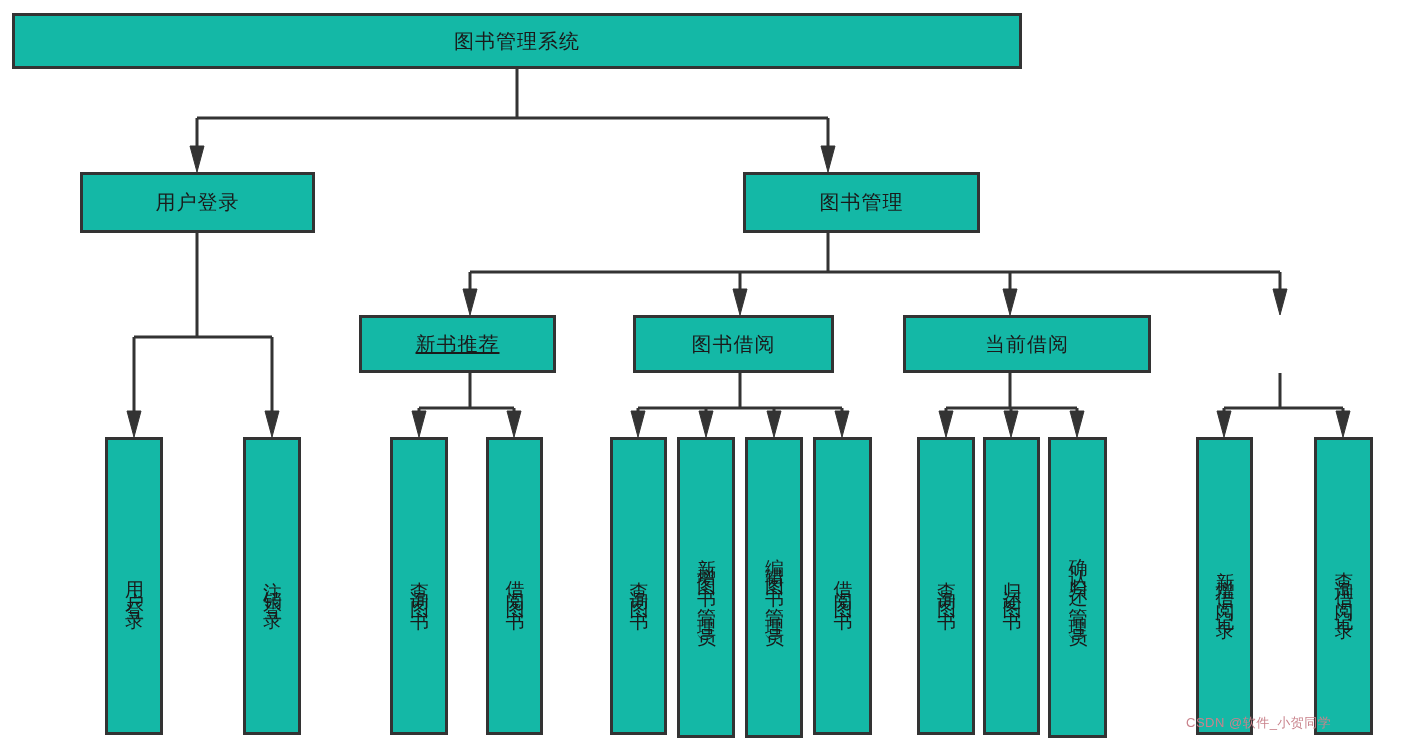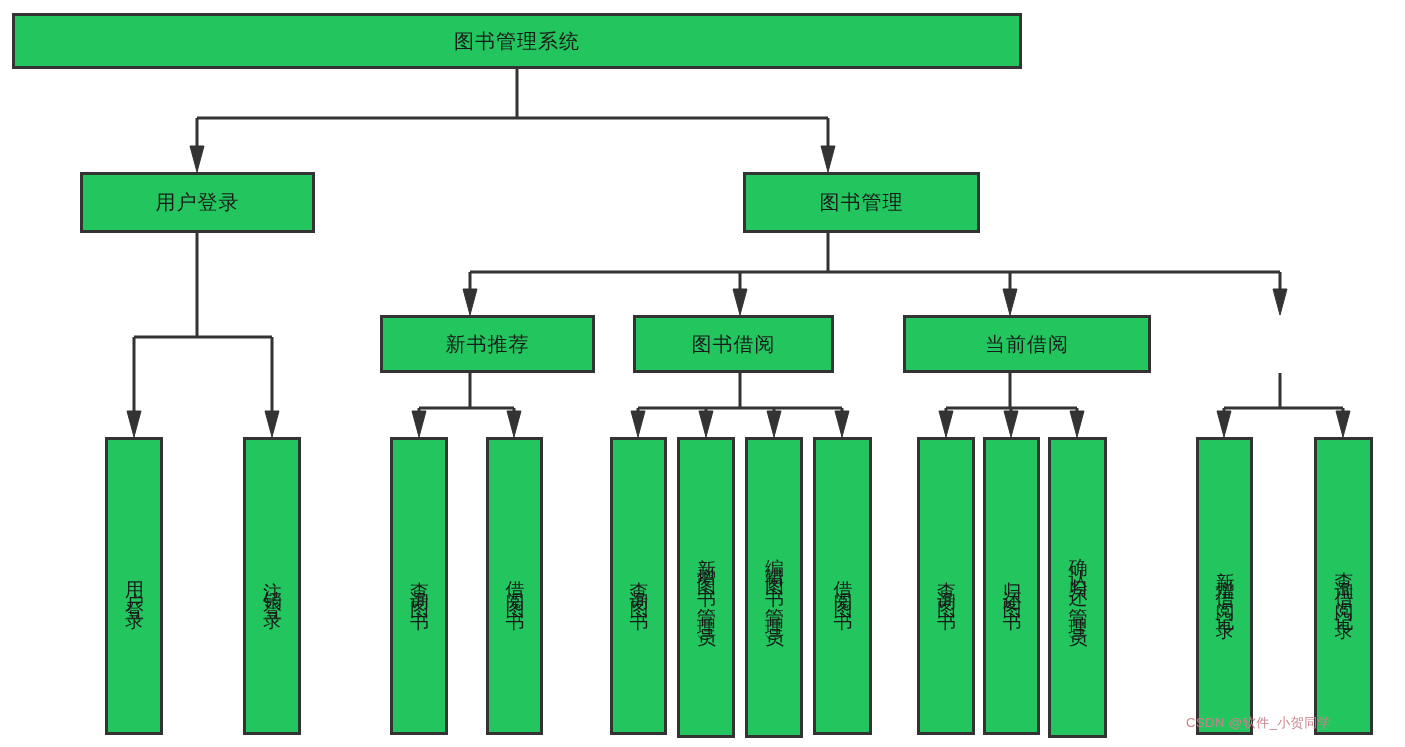--- a/index.html
+++ b/index.html
@@ -19,21 +19,21 @@
   svg.connectors {
     position: absolute;
     left: 0; top: 0;
     width: 1405px; height: 747px;
     z-index: 1;
   }
   .node {
     position: absolute;
     box-sizing: border-box;
     border: 3px solid var(--border);
-    background: #22c55e;
+    background: #14b8a6;
     display: flex;
     align-items: center;
     justify-content: center;
     color: var(--text);
     z-index: 2;
   }
   .hnode {
     font-size: 20px;
     letter-spacing: 1px;
     white-space: nowrap;
@@ -97,21 +97,21 @@
       <path d="M1280 373 V408 M1224 408 H1343 M1224 408 V415 M1343 408 V415" stroke="#333333" stroke-width="3" fill="none"></path>
       <path d="M1217 411 L1231 411 L1224 437 Z M1336 411 L1350 411 L1343 437 Z" fill="#333333" stroke="#333333" stroke-width="1"></path>
     </g>
   </svg>
 
   <div class="node hnode" style="left:12px; top:13px; width:1010px; height:56px;">图书管理系统</div>
 
   <div class="node hnode" style="left:80px; top:172px; width:235px; height:61px;">用户登录</div>
   <div class="node hnode" style="left:710px; top:172px; width:237px; height:61px;margin-left:33px;">图书管理</div>
 
-  <div class="node hnode" style="left:380px; top:315px; width:215px; height:58px;">新书推荐</div>
+  <div class="node hnode" style="left:359px; top:315px; width:197px; height:58px;text-decoration:underline;">新书推荐</div>
   <div class="node hnode" style="left:633px; top:315px; width:201px; height:58px;">图书借阅</div>
   <div class="node hnode" style="left:903px; top:315px; width:248px; height:58px;">当前借阅</div>
 
   <div class="node vnode" style="left:105px; top:437px; width:58px; height:298px;">用户登录</div>
   <div class="node vnode" style="left:243px; top:437px; width:58px; height:298px;">注销登录</div>
 
   <div class="node vnode" style="left:390px; top:437px; width:58px; height:298px;">查询图书</div>
   <div class="node vnode" style="left:486px; top:437px; width:57px; height:298px;">借阅图书</div>
 
   <div class="node vnode" style="left:610px; top:437px; width:57px; height:298px;">查询图书</div>

